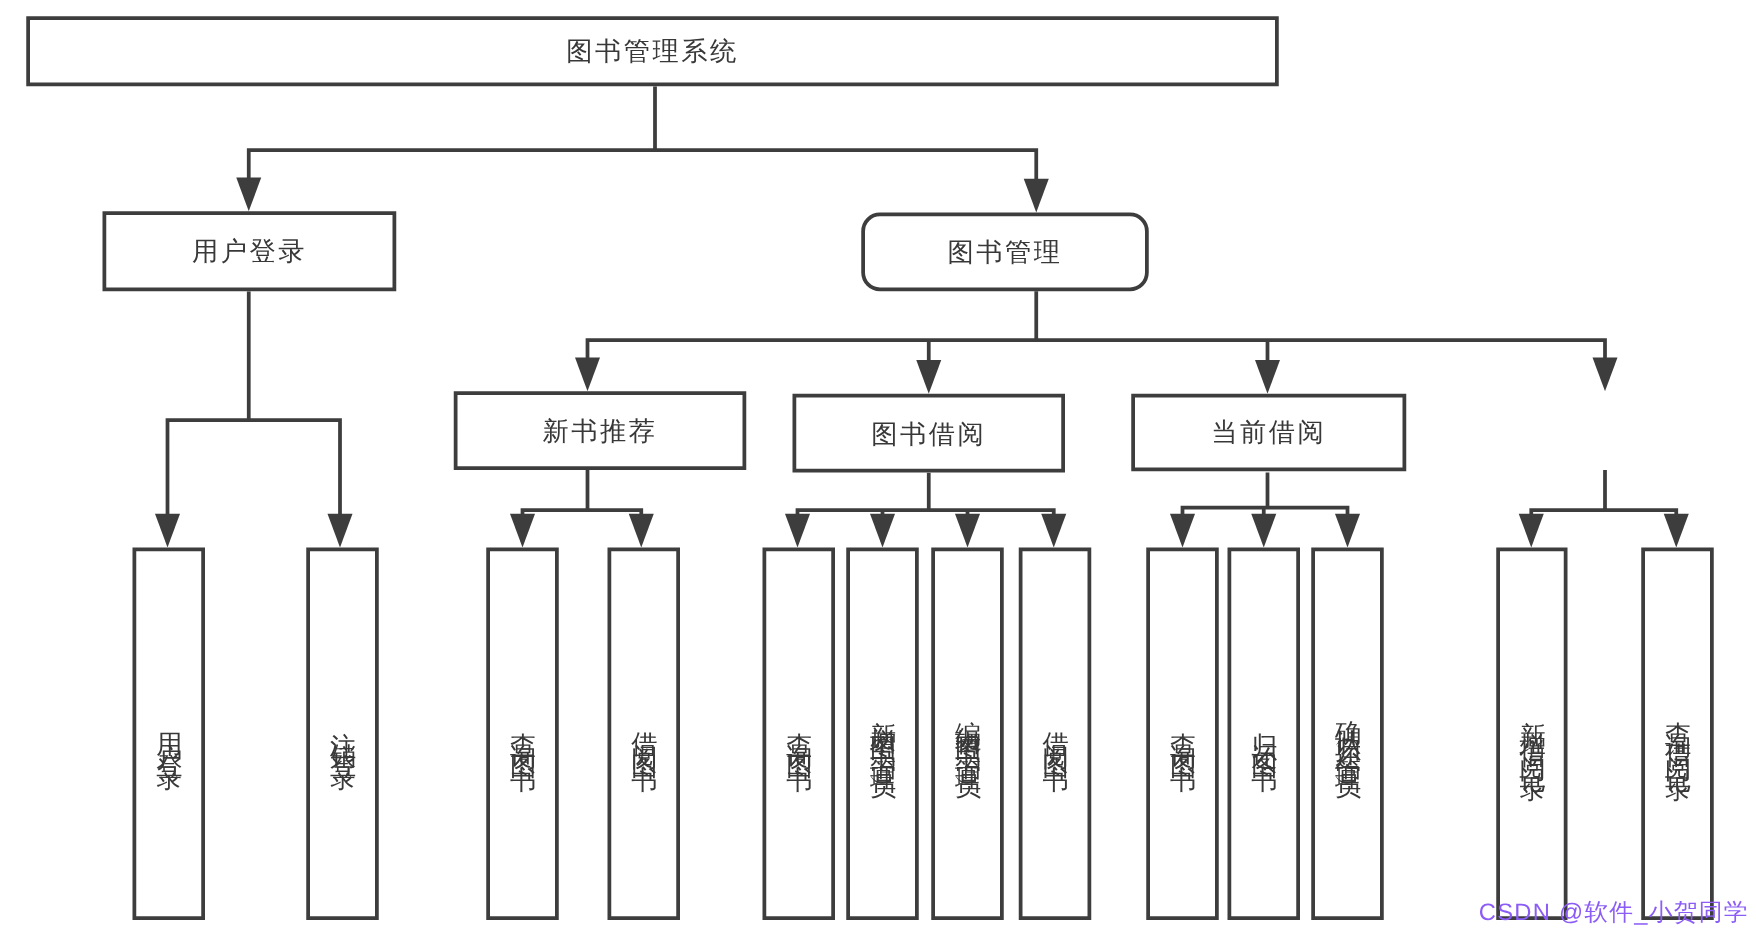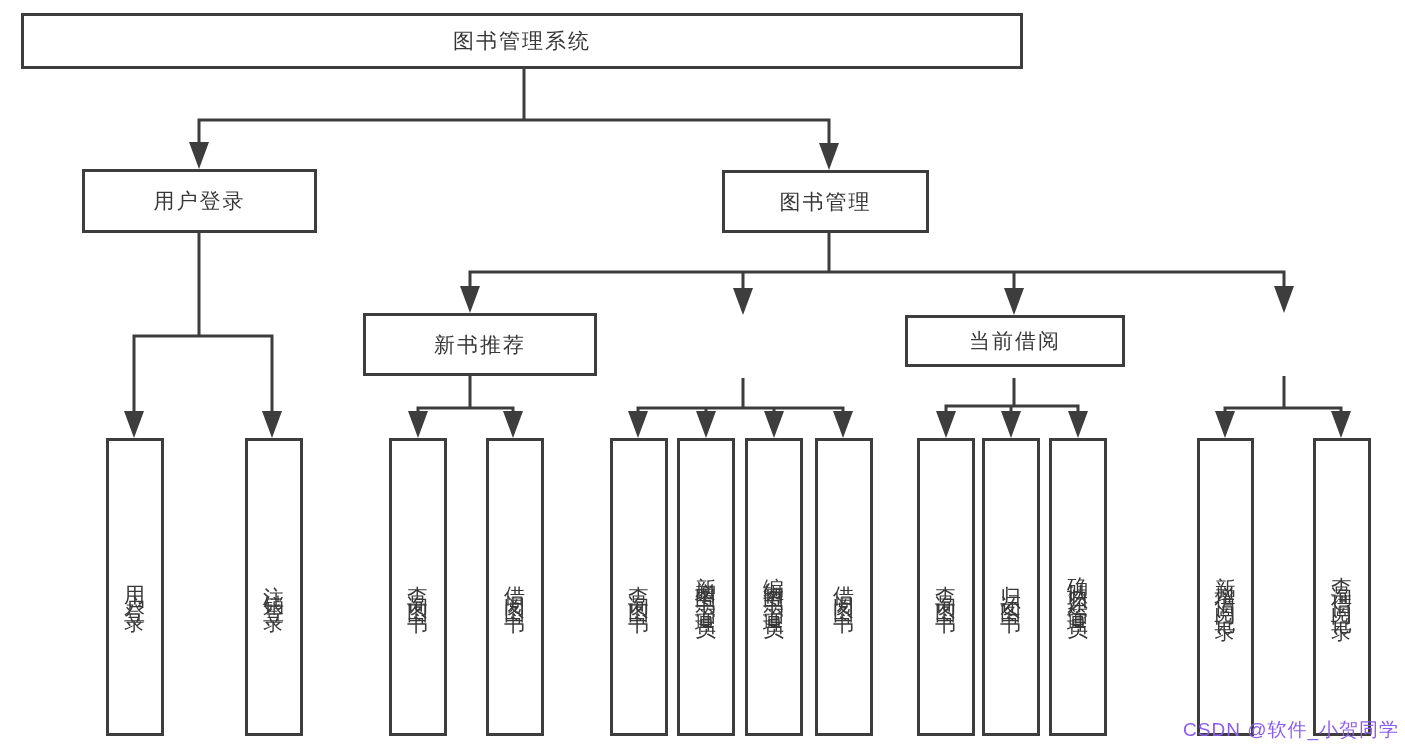--- a/index.html
+++ b/index.html
@@ -106,28 +106,31 @@
     </g>
   </svg>
 
   <div class="node hnode" style="left:21px; top:13px; width:1002px; height:56px;">
     <span class="label">图书管理系统</span>
   </div>
 
   <div class="node hnode" style="left:82px; top:169px; width:235px; height:64px;">
     <span class="label">用户登录</span>
   </div>
-  <div class="node hnode" style="left:722px; top:170px; width:207px; height:63px;">
+  <div class="node hnode" style="left:689px; top:170px; width:230px; height:63px;border-radius:15px;">
     <span class="label">图书管理</span>
   </div>
 
   <div class="node hnode" style="left:363px; top:313px; width:234px; height:63px;">
     <span class="label">新书推荐</span>
   </div>
-  <div class="node hnode" style="left:905px; top:315px; width:220px; height:52px;align-items:center;">
+  <div class="node hnode" style="left:634px; top:315px; width:218px; height:63px;">
+    <span class="label">图书借阅</span>
+  </div>
+  <div class="node hnode" style="left:905px; top:315px; width:220px; height:62px;align-items:center;">
     <span class="label">当前借阅</span>
   </div>
 
   <div class="node vnode" style="left:106px; top:438px; width:58px; height:298px;">
     <span class="label">用户登录</span>
   </div>
   <div class="node vnode" style="left:245px; top:438px; width:58px; height:298px;">
     <span class="label">注销登录</span>
   </div>
 

